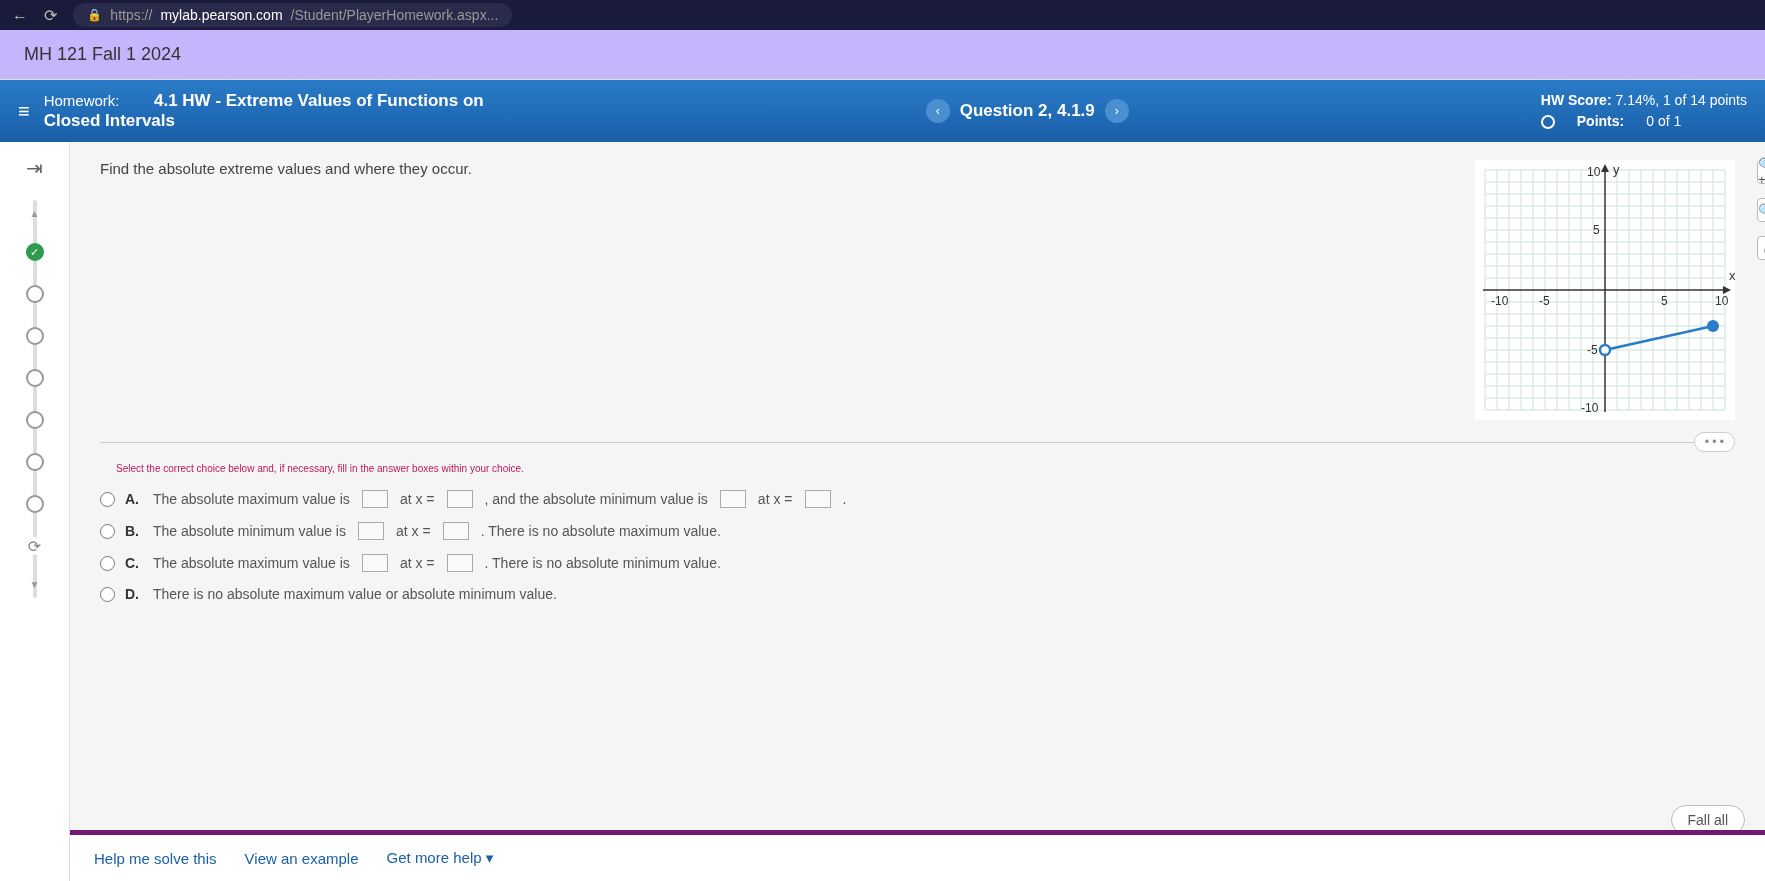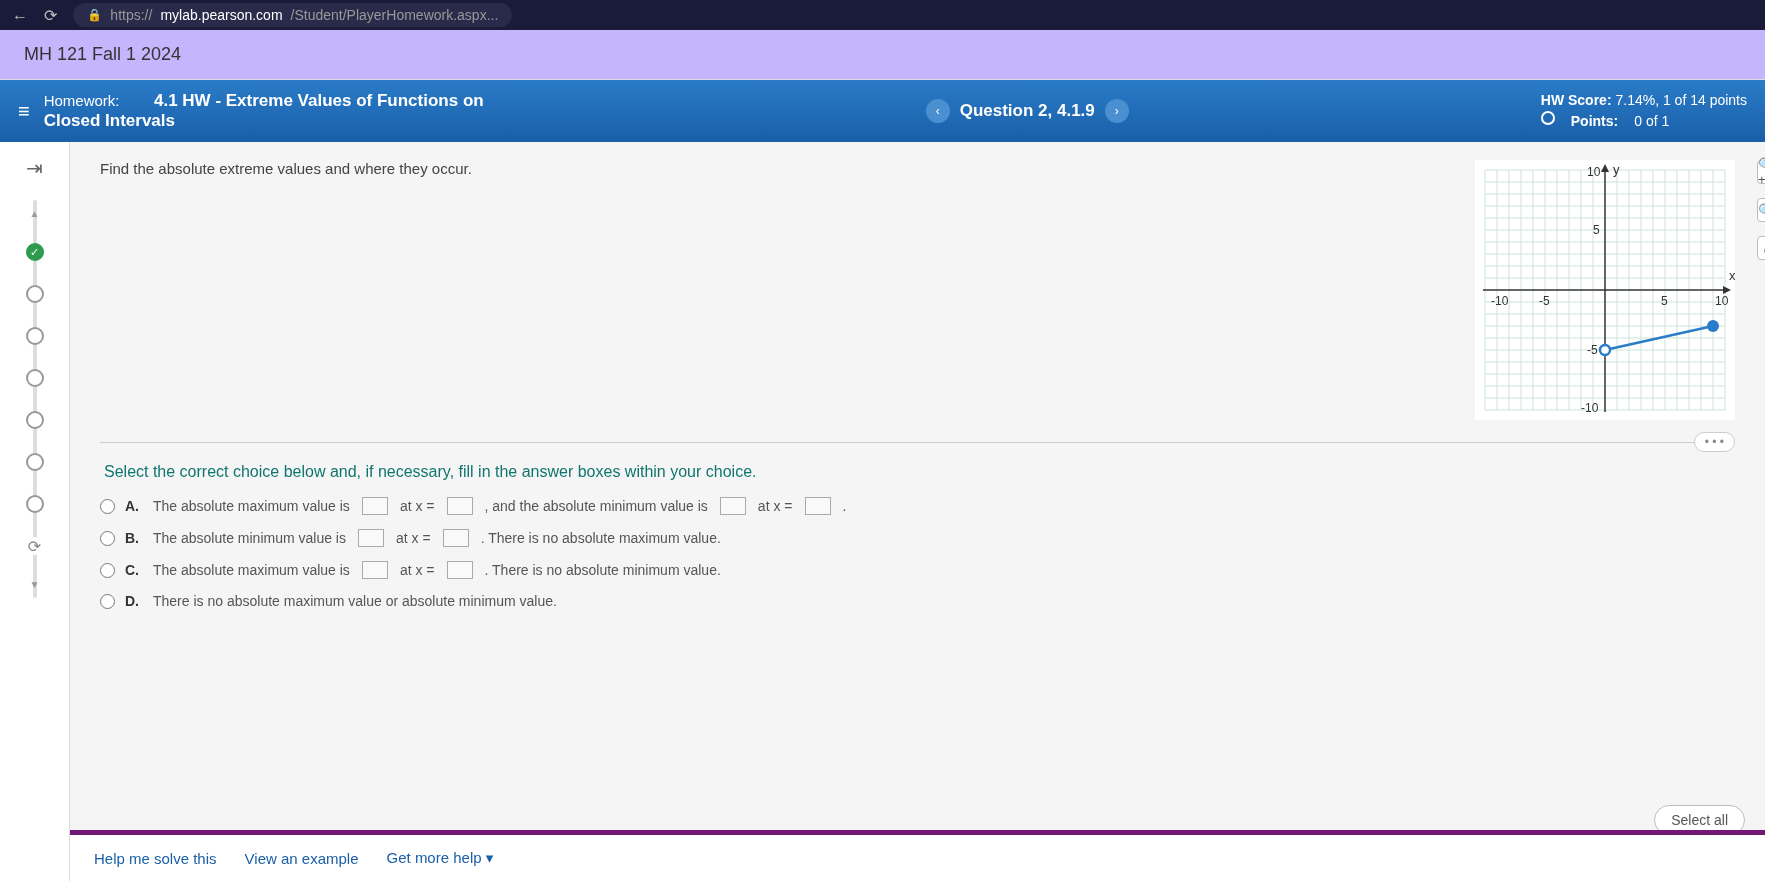--- a/index.html
+++ b/index.html
@@ -14,40 +14,40 @@
 .menu-icon{font-size:20px;margin-right:14px;cursor:pointer}
 .hw-title{flex:0 0 auto}
 .hw-title .label{font-size:15px}
 .hw-title .main{font-size:17px;font-weight:bold}
 .hw-title .sub{font-size:17px;font-weight:bold}
 .q-nav{flex:1;display:flex;justify-content:center;align-items:center;gap:10px}
 .q-nav .arrow{width:24px;height:24px;border-radius:50%;background:#4a90d0;display:flex;align-items:center;justify-content:center;font-size:12px;cursor:pointer;color:#fff}
 .q-nav .qlabel{font-weight:bold;font-size:17px}
 .hw-score{text-align:left;font-size:14px;line-height:1.5}
 .hw-score .line1 b{font-weight:bold}
-.hw-score .line2{display:flex;gap:16px}
+.hw-score .line2{display:flex;align-items:center;gap:22px}
 .hw-score .circ{width:14px;height:14px;border:2px solid #fff;border-radius:50%;display:inline-block}
 .content-area{display:flex;background:#f5f5f5;height:calc(100% - 30px - 52px - 60px)}
 .left-rail{width:70px;background:#fff;border-right:1px solid #ddd;display:flex;flex-direction:column;align-items:center;padding-top:14px;gap:8px}
 .rail-icon{font-size:20px;color:#666;cursor:pointer}
 .qdots{display:flex;flex-direction:column;align-items:center;gap:24px;margin-top:20px;position:relative}
 .qdots::before{content:"";position:absolute;top:-8px;bottom:-8px;left:50%;width:4px;background:#ddd;transform:translateX(-50%);border-radius:2px}
 .qdot{width:18px;height:18px;border-radius:50%;border:2px solid #999;background:#fff;position:relative;z-index:1;cursor:pointer}
 .qdot.done{background:#2e9b4f;border-color:#2e9b4f;color:#fff;display:flex;align-items:center;justify-content:center;font-size:11px}
 .qdot.refresh{border:none;color:#888;font-size:16px;display:flex;align-items:center;justify-content:center}
 .main{flex:1;padding:18px 30px;position:relative;overflow:auto}
 .prompt-row{display:flex;align-items:flex-start;gap:40px}
 .prompt-text{color:#444;font-size:15px;flex:1}
 .graph-wrap{position:relative}
 .graph-tools{position:absolute;right:-46px;top:0;display:flex;flex-direction:column;gap:14px}
 .graph-tools .tool{width:24px;height:24px;border:1px solid #bbb;border-radius:4px;display:flex;align-items:center;justify-content:center;font-size:13px;color:#555;background:#fff;cursor:pointer}
 svg.graph{background:#fff}
 .divider{border:none;border-top:1px solid #ccc;margin:18px 0}
 .ellipsis-btn{position:absolute;right:30px;top:290px;border:1px solid #ccc;border-radius:12px;padding:2px 10px;font-size:12px;color:#888;background:#fff;cursor:pointer}
-.instr{color:#0f766e;font-size:16px;margin:20px 4px 16px}
+.instr{color:#be185d;font-size:10px;margin:20px 16px 16px}
 .choices{display:flex;flex-direction:column;gap:14px;font-size:14px;color:#555}
 .choice{display:flex;align-items:center;gap:10px}
 .choice input[type=radio]{width:15px;height:15px}
 .choice .lbl{color:#333;font-weight:600;margin-right:4px}
 .blank{display:inline-block;width:26px;height:18px;border:1px solid #aaa;background:#f9f9f9;vertical-align:middle;margin:0 2px}
 .bottom-bar{position:absolute;bottom:0;left:70px;right:0;background:#fff;border-top:5px solid #701a75;padding:14px 24px;display:flex;align-items:center;gap:28px;font-size:15px}
 .bottom-bar a{color:#1a5fa8;text-decoration:none;cursor:pointer}
 .clear-all{position:absolute;right:20px;bottom:46px;border:1px solid #bbb;border-radius:16px;padding:6px 16px;font-size:14px;color:#555;background:#fff;cursor:pointer}
 </style>
 </head>
@@ -225,21 +225,21 @@
         <span class="blank"></span>
         <span>. There is no absolute minimum value.</span>
       </label>
       <label class="choice">
         <input type="radio" name="ans" style="">
         <span class="lbl">D.</span>
         <span>There is no absolute maximum value or absolute minimum value.</span>
       </label>
     </div>
 
-    <button class="clear-all">Select all</button>
+    <button class="clear-all">Fall all</button>
   </div>
 
   <div class="bottom-bar">
     <a>Help me solve this</a>
     <a>View an example</a>
     <a><span>Get more help</span> ▾</a>
   </div>
 </div>
 
 </body></html>

